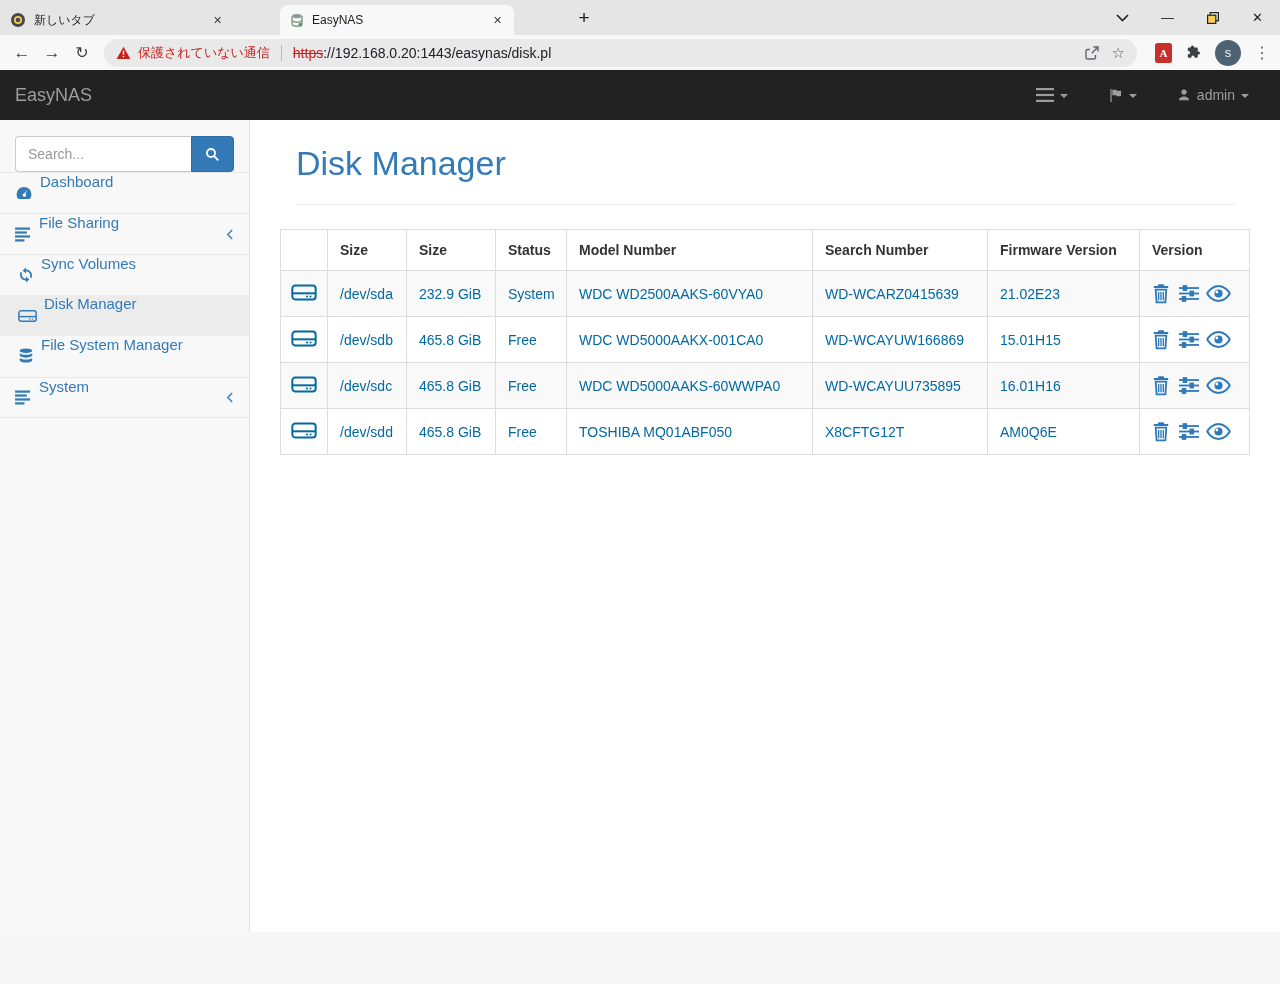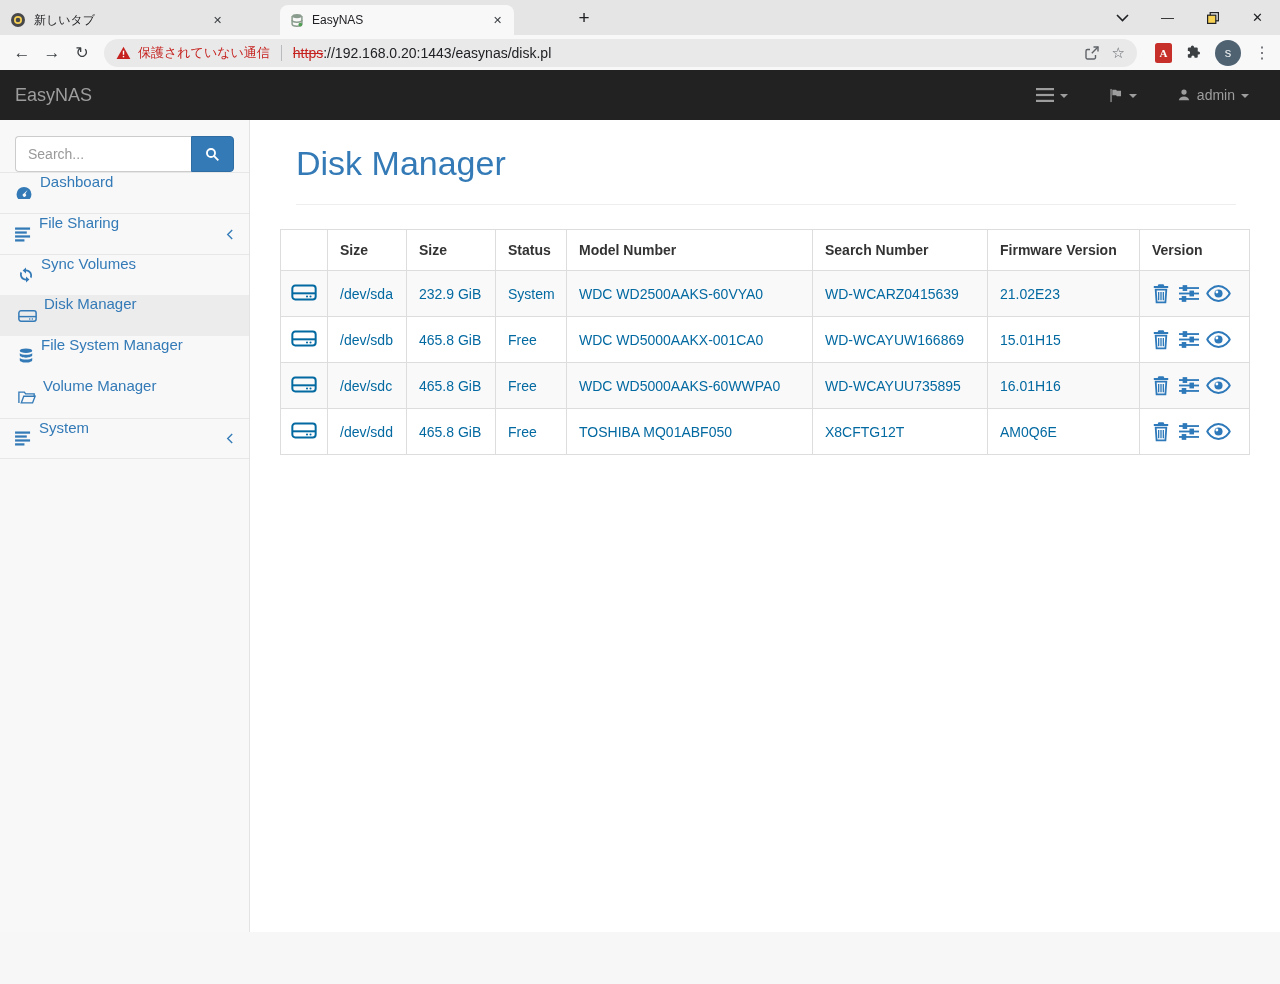--- a/index.html
+++ b/index.html
@@ -243,29 +243,20 @@
       <a class="sub">
         <span class="mi">
           <svg width="16" height="17" viewBox="0 0 18 19" fill="currentColor">
               <ellipse cx="9" cy="3" rx="7" ry="2.6"></ellipse>
               <path d="M2 5.8c1.5 1.2 4 1.8 7 1.8s5.5-.6 7-1.8v2.4c0 1.4-3.1 2.6-7 2.6S2 9.6 2 8.2z"></path>
               <path d="M2 11.2c1.5 1.2 4 1.8 7 1.8s5.5-.6 7-1.8v2.4c0 1.4-3.1 2.6-7 2.6s-7-1.2-7-2.6z"></path>
             </svg>
         </span>
         <span>File System Manager</span>
       </a>
-      <a class="sub">
-        <span class="mi">
-          <svg width="18" height="15" viewBox="0 0 20 16" fill="none" stroke="currentColor" stroke-width="1.5">
-              <path d="M1 14V2h6l1.5 2H18v2.3"></path>
-              <path d="M3.6 14l2.8-7.4H19L16.2 14z"></path>
-            </svg>
-        </span>
-        <span>Volume Manager</span>
-      </a>
       <a class="bt bb">
         <span class="mi">
           <svg width="17" height="15" viewBox="0 0 18 16" fill="currentColor">
               <rect y="0.5" width="16" height="2.4"></rect>
               <rect y="4.7" width="12.5" height="2.4"></rect>
               <rect y="8.9" width="16" height="2.4"></rect>
               <rect y="13.1" width="10" height="2.4"></rect>
             </svg>
         </span>
         <span>System</span>

